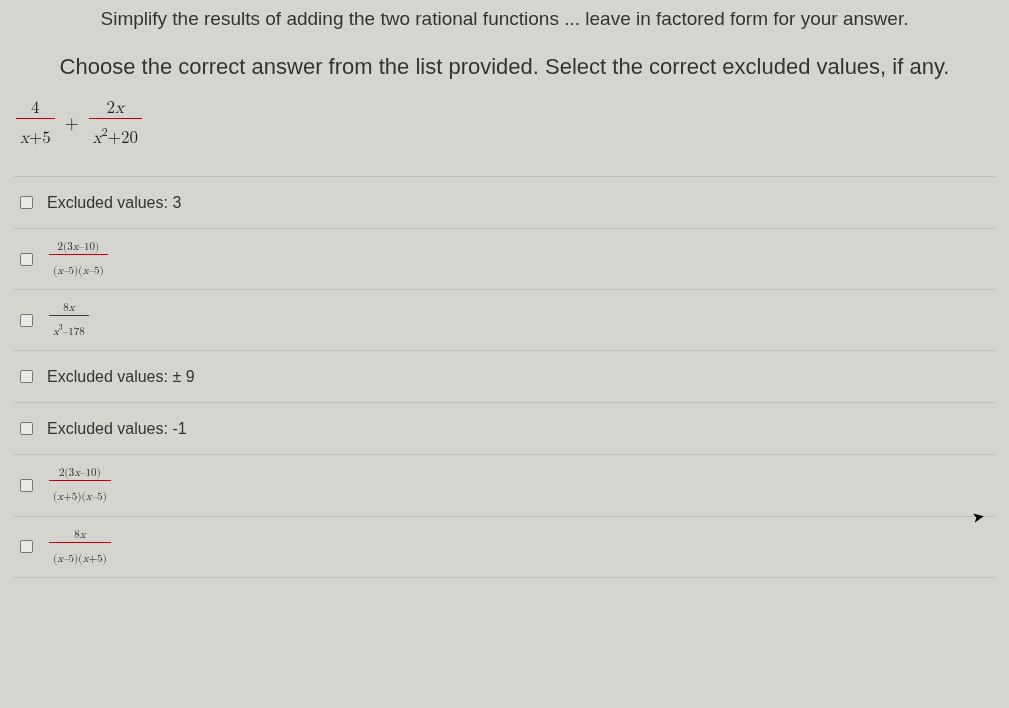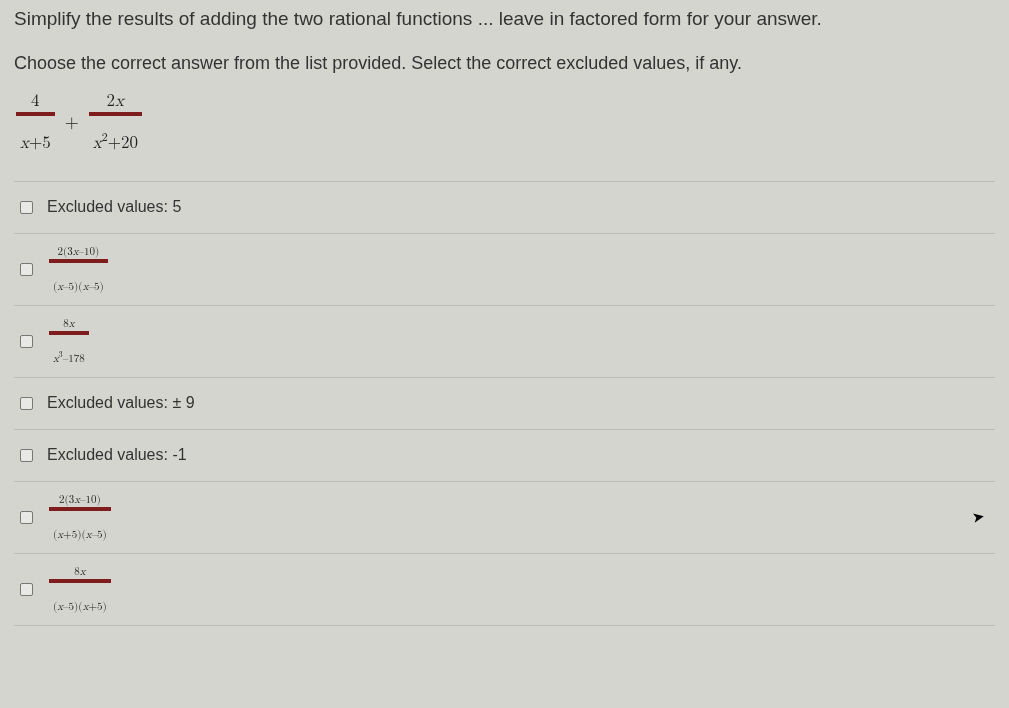--- a/index.html
+++ b/index.html
@@ -12,29 +12,30 @@
       font-family: "Helvetica Neue", Arial, sans-serif;
       color: #333;
       width: 1009px;
       height: 708px;
       padding: 0;
       position: relative;
       overflow: hidden;
     }
     .question-container {
       padding: 4px 14px 14px 14px;
+      text-align: center;
     }
     .instruction {
       font-size: 19px;
       line-height: 1.55;
       color: #333;
       margin-bottom: 16px;
     }
     .prompt {
-      font-size: 18px;
+      font-size: 22px;
       line-height: 1.6;
       color: #333;
       margin-bottom: 14px;
     }
     .expression {
       font-family: "STIX", "Latin Modern Math", "Cambria Math", "Times New Roman", serif;
       font-size: 18px;
       color: #222;
       margin-bottom: 28px;
       display: flex;
@@ -46,22 +47,22 @@
       align-items: center;
       vertical-align: middle;
       margin: 0 2px;
       line-height: 1.1;
     }
     .frac .num {
       padding: 0 4px 1px 4px;
       font-size: 17px;
     }
     .frac .den {
-      border-top: 4px solid #7f1d1d;
-      padding: 18px 4px 0 4px;
+      border-top: 1px solid #7f1d1d;
+      padding: 10px 4px 0 4px;
       font-size: 17px;
     }
     .plus {
       margin: 0 8px;
       font-size: 18px;
     }
     .answers {
       border-top: 1px solid #bdbdb8;
     }
     .answer-row {
@@ -125,21 +126,21 @@
     <span class="frac">
       <span class="num"><span>2</span><i>x</i></span>
       <span class="den"><i>x</i><span class="sup">2</span><span>+20</span></span>
     </span>
   </div>
 
   <div class="answers">
 
     <div class="answer-row">
       <div class="checkbox"></div>
-      <span class="answer-text">Excluded values: 5</span>
+      <span class="answer-text">Excluded values: 3</span>
     </div>
 
     <div class="answer-row">
       <div class="checkbox"></div>
       <span class="answer-math">
         <span class="frac">
           <span class="num"><span>2(3</span><i>x</i><span>–10)</span></span>
           <span class="den"><span>(</span><i>x</i><span>–5)(</span><i>x</i><span>–5)</span></span>
         </span>
       </span>

